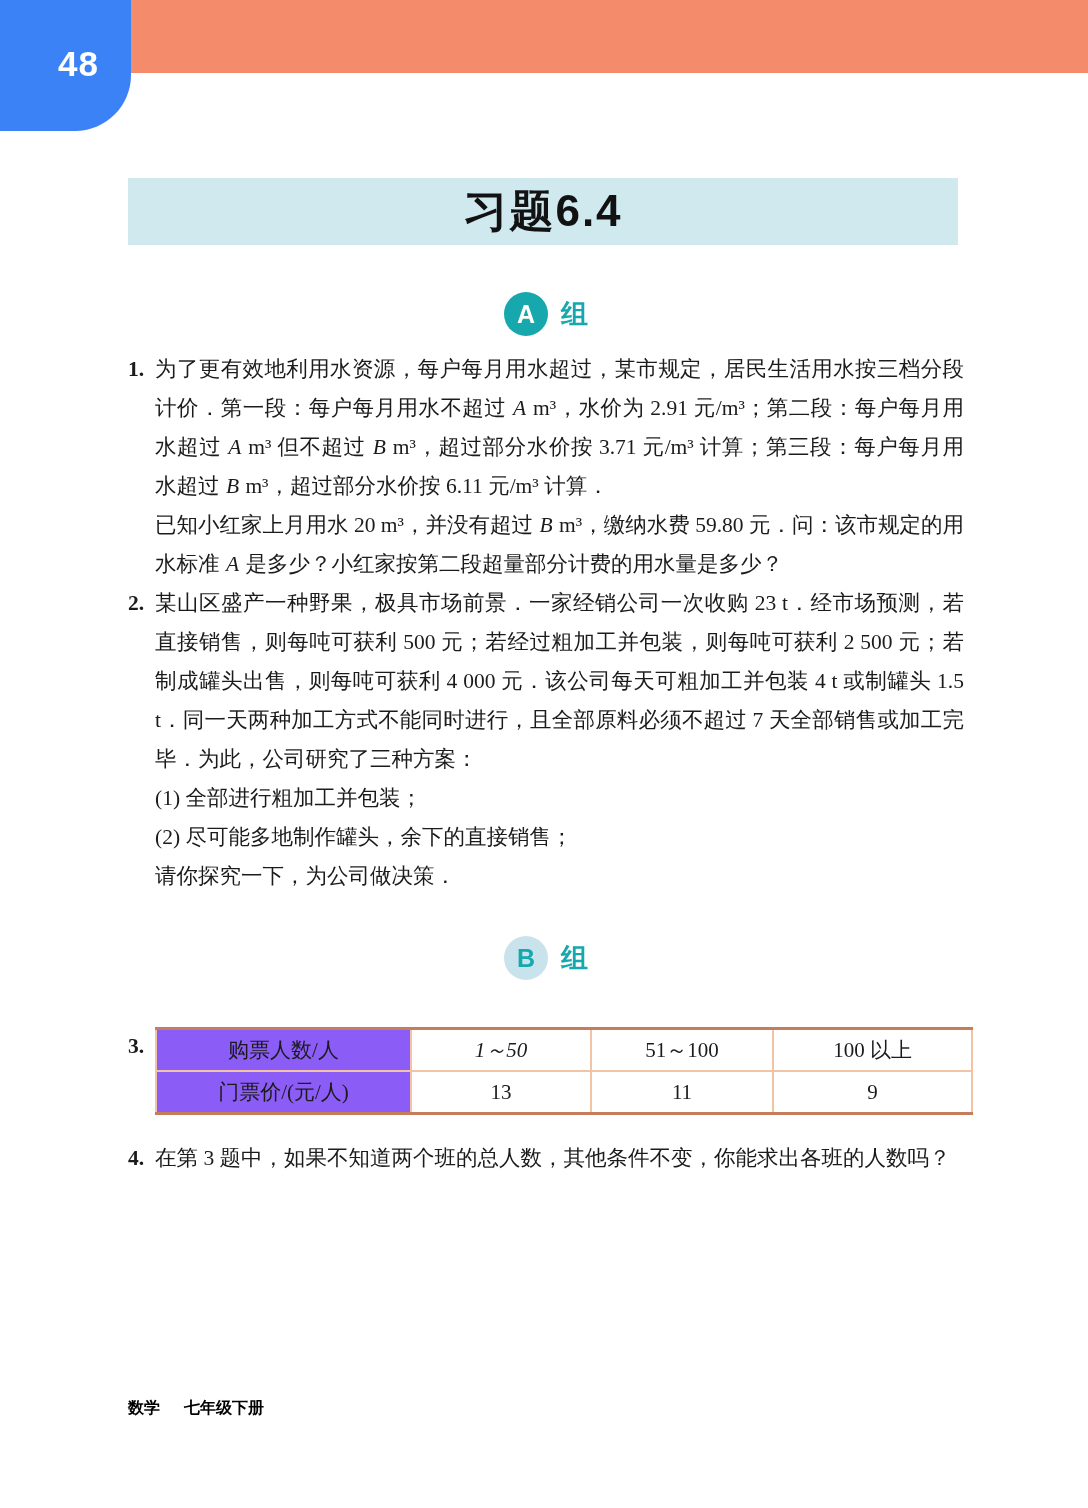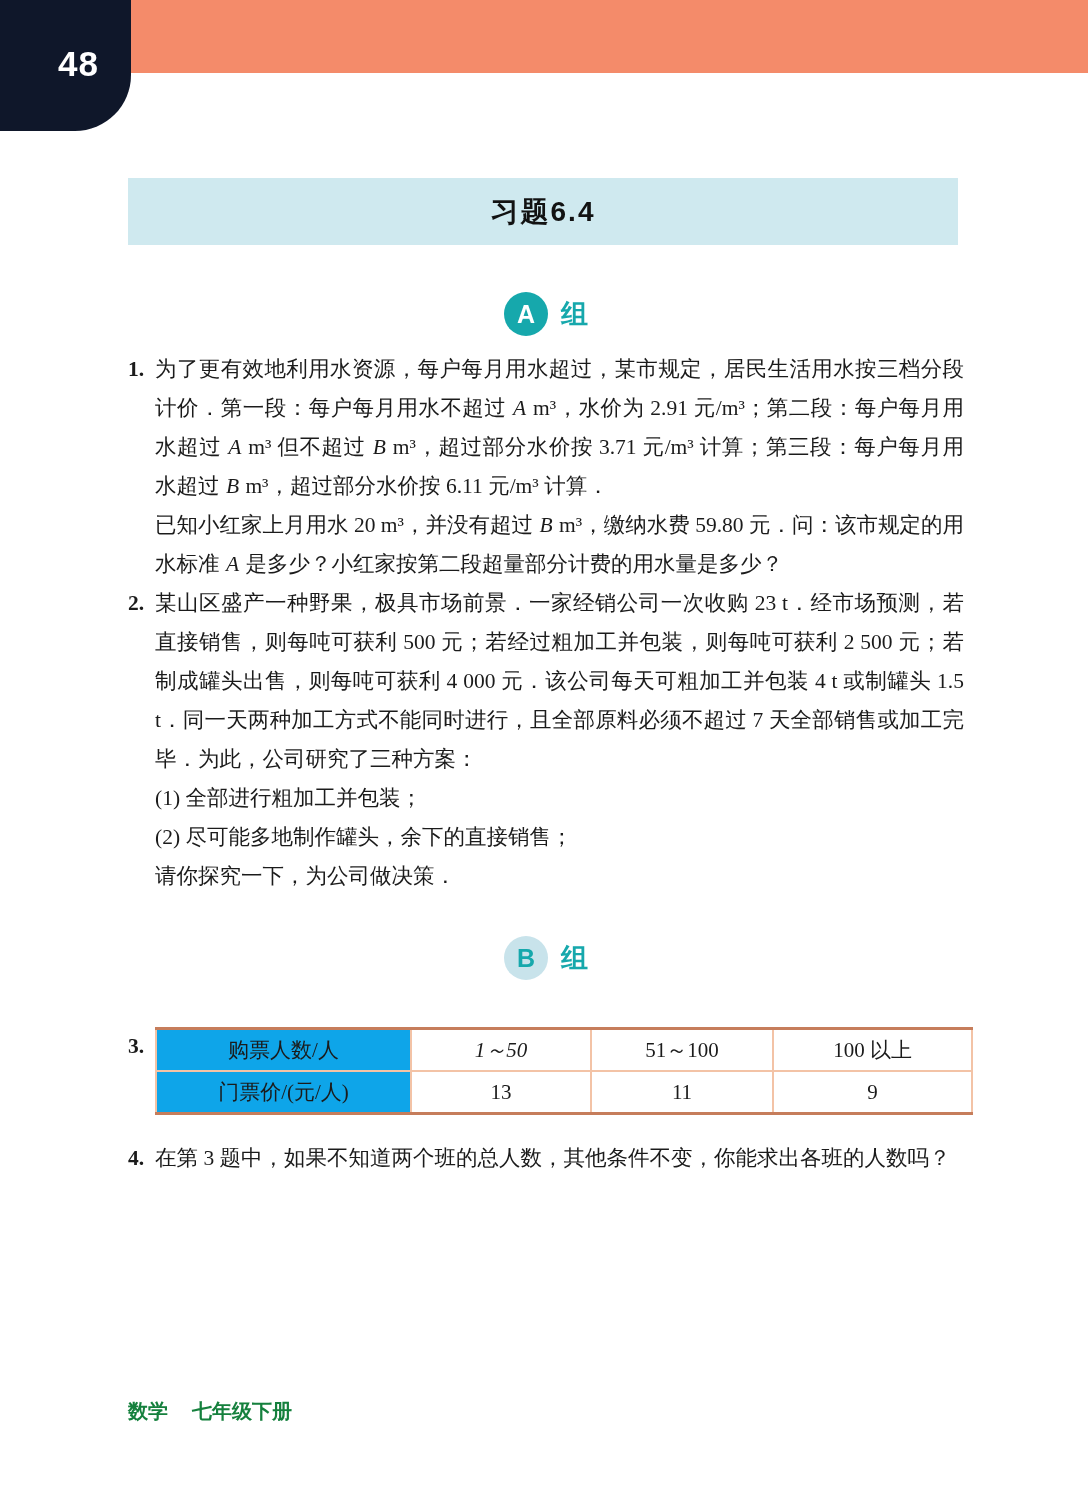--- a/index.html
+++ b/index.html
@@ -1,31 +1,31 @@
 <!DOCTYPE html>
 <html><head>
 <meta charset="utf-8">
 <style>
   html,body{margin:0;padding:0;background:#ffffff;}
   body{position:relative;width:1088px;height:1508px;overflow:hidden;
        font-family:"Liberation Serif","DejaVu Serif",serif;color:#1b1b1b;}
 
   
   .top-band{position:absolute;left:0;top:0;width:1088px;height:73px;background:#F48B6A;}
-  .page-tab{position:absolute;left:0;top:0;width:131px;height:131px;background:#0f172a;
+  .page-tab{position:absolute;left:0;top:0;width:131px;height:131px;background:#3b82f6;
             border-bottom-right-radius:56px;}
   .page-num{position:absolute;left:58px;top:44px;
             font-family:"Liberation Sans","DejaVu Sans",sans-serif;
             font-weight:700;font-size:35px;color:#ffffff;letter-spacing:1px;}
 
   
   .banner{position:absolute;left:128px;top:178px;width:830px;height:67px;background:#CFE9EF;
           display:flex;align-items:center;justify-content:center;}
   .banner span{font-family:"Liberation Sans","DejaVu Sans",sans-serif;
-               font-weight:700;font-size:28px;color:#121212;letter-spacing:2px;}
+               font-weight:700;font-size:44px;color:#121212;letter-spacing:2px;}
 
   
   .badge-row{position:absolute;left:128px;width:836px;display:flex;
              align-items:center;justify-content:center;gap:13px;}
   .badge-a-row{top:292px;}
   .badge-b-row{top:936px;}
   .badge-circle{width:44px;height:44px;border-radius:50%;display:flex;align-items:center;
                 justify-content:center;font-family:"Liberation Sans","DejaVu Sans",sans-serif;
                 font-weight:700;font-size:25px;}
   .badge-a{background:#16A8AC;color:#ffffff;}
@@ -42,27 +42,27 @@
   .para{margin:0;text-align:justify;text-align-last:left;}
   .var{font-style:italic;padding:0 1px;}
 
   
   .price-table{border-collapse:collapse;table-layout:fixed;width:808px;
                margin:31px 0 24px 0;font-size:21px;
                border-top:3px solid #C67D5B;border-bottom:3px solid #C67D5B;
                border-left:1px solid #F3C3A6;border-right:1px solid #F3C3A6;}
   .price-table td{height:40px;padding:0;text-align:center;vertical-align:middle;
                   border:2px solid #F3C3A6;}
-  .price-table td.label-cell{background:#0ea5e9;}
+  .price-table td.label-cell{background:#8b5cf6;}
   .col-0{width:253px;} .col-1{width:178px;font-style:italic;} .col-2{width:180px;margin-left:24px;} .col-3{width:197px;}
 
   
   .footer{position:absolute;left:128px;top:1398px;display:flex;gap:24px;
           font-family:"Liberation Sans","DejaVu Sans",sans-serif;
-          font-weight:700;font-size:20px;color:#15803d;}
+          font-weight:700;font-size:16px;color:#000000;}
 </style>
 </head>
 <body>
 
 <div class="top-band"></div>
 <div class="page-tab">
   <span class="page-num">48</span>
 </div>
 
 <div class="banner">

